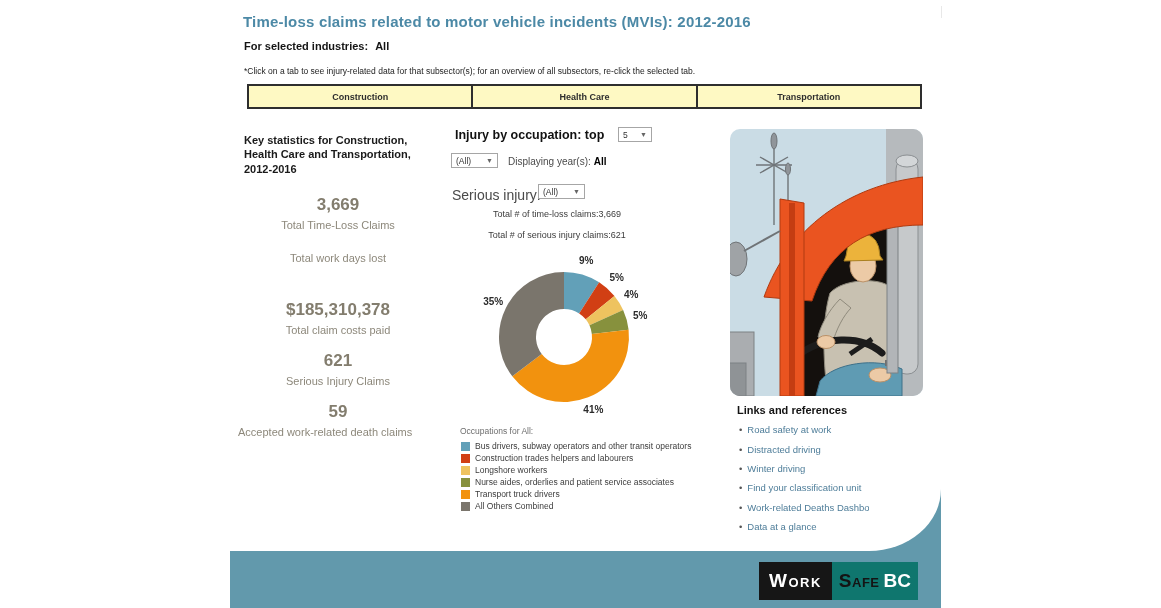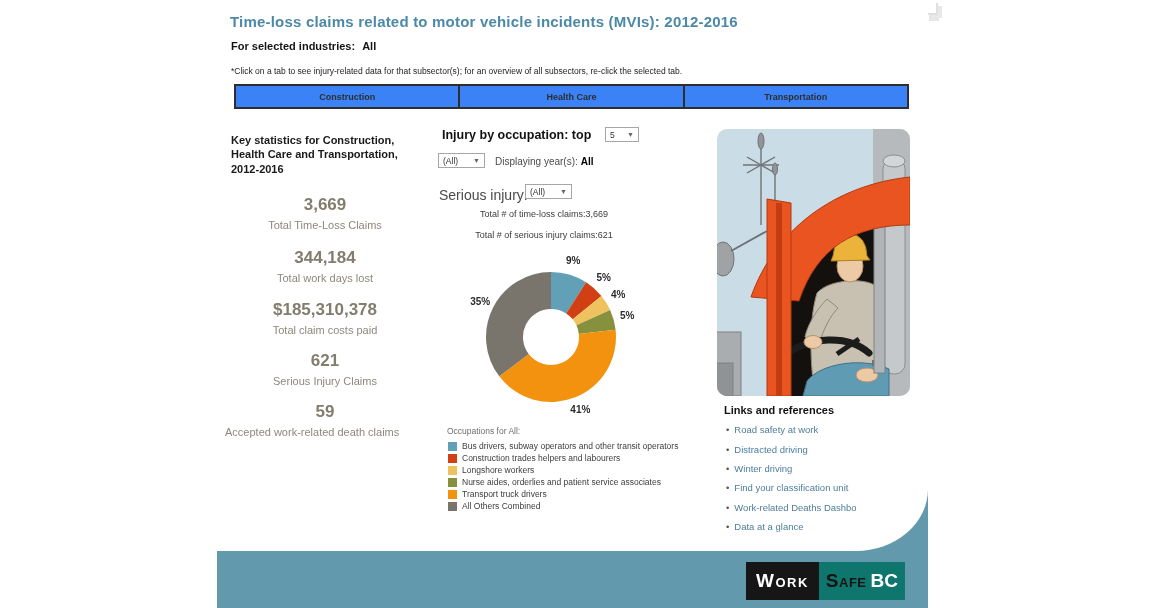--- a/index.html
+++ b/index.html
@@ -1,26 +1,26 @@
 <!DOCTYPE html>
 <html><head>
 <meta charset="utf-8">
 <style>
   * { margin:0; padding:0; box-sizing:border-box; }
   body { background:#ffffff; font-family:"Liberation Sans", sans-serif; }
   .page { position:relative; width:1161px; height:608px; background:#fff; overflow:hidden; }
-  .dashboard { position:absolute; left:217px; top:0; width:711px; height:608px; background:#fff; }
+  .dashboard { position:absolute; left:230px; top:0; width:711px; height:608px; background:#fff; }
 
   
   .page-title { position:absolute; left:13px; top:13px; font-size:15px; font-weight:bold; color:#4c89a6; letter-spacing:0.2px; white-space:nowrap; }
   .subtitle { position:absolute; left:14px; top:40px; font-size:11px; font-weight:bold; color:#141414; }
   .subtitle .sub-value { margin-left:4px; }
   .note { position:absolute; left:14px; top:66px; font-size:8.5px; color:#222; white-space:nowrap; }
 
-  .tabs { position:absolute; left:17px; top:84px; width:675px; height:25px; display:flex; border:2px solid #2e2e2e; background:#3b82f6; }
+  .tabs { position:absolute; left:17px; top:84px; width:675px; height:25px; display:flex; border:2px solid #2e2e2e; background:#fef9c3; }
   .tab { flex:1; display:flex; align-items:center; justify-content:center; font-size:9px; font-weight:bold; color:#2e2e2e; border-right:2px solid #2e2e2e; cursor:pointer; }
   .tab:last-child { border-right:none; }
 
   
   .key-heading { position:absolute; left:14px; top:133px; width:192px; font-size:11px; font-weight:bold; color:#1a1a1a; line-height:1.3; }
   .stat { position:absolute; left:8px; width:200px; text-align:center; }
   .stat-value { font-size:17px; font-weight:bold; color:#837d6e; }
   .stat-label { font-size:11px; color:#8d887b; margin-top:4px; line-height:1.25; }
   .stat-label.left-align { text-align:left; }
   .stat.s0 { top:195px; } .stat.s1 { top:248px; } .stat.s2 { top:300px; }
@@ -90,21 +90,20 @@
       <div class="tab">Transportation</div>
     </div>
 
     <div class="key-heading">Key statistics for Construction, Health Care and Transportation, 2012-2016</div>
 
     <div class="stat s0">
       <div class="stat-value">3,669</div>
       <div class="stat-label">Total Time-Loss Claims</div>
     </div>
     <div class="stat s1">
-      <div class="stat-value">344,184</div>
       <div class="stat-label">Total work days lost</div>
     </div>
     <div class="stat s2">
       <div class="stat-value">$185,310,378</div>
       <div class="stat-label">Total claim costs paid</div>
     </div>
     <div class="stat s3">
       <div class="stat-value">621</div>
       <div class="stat-label">Serious Injury Claims</div>
     </div>

